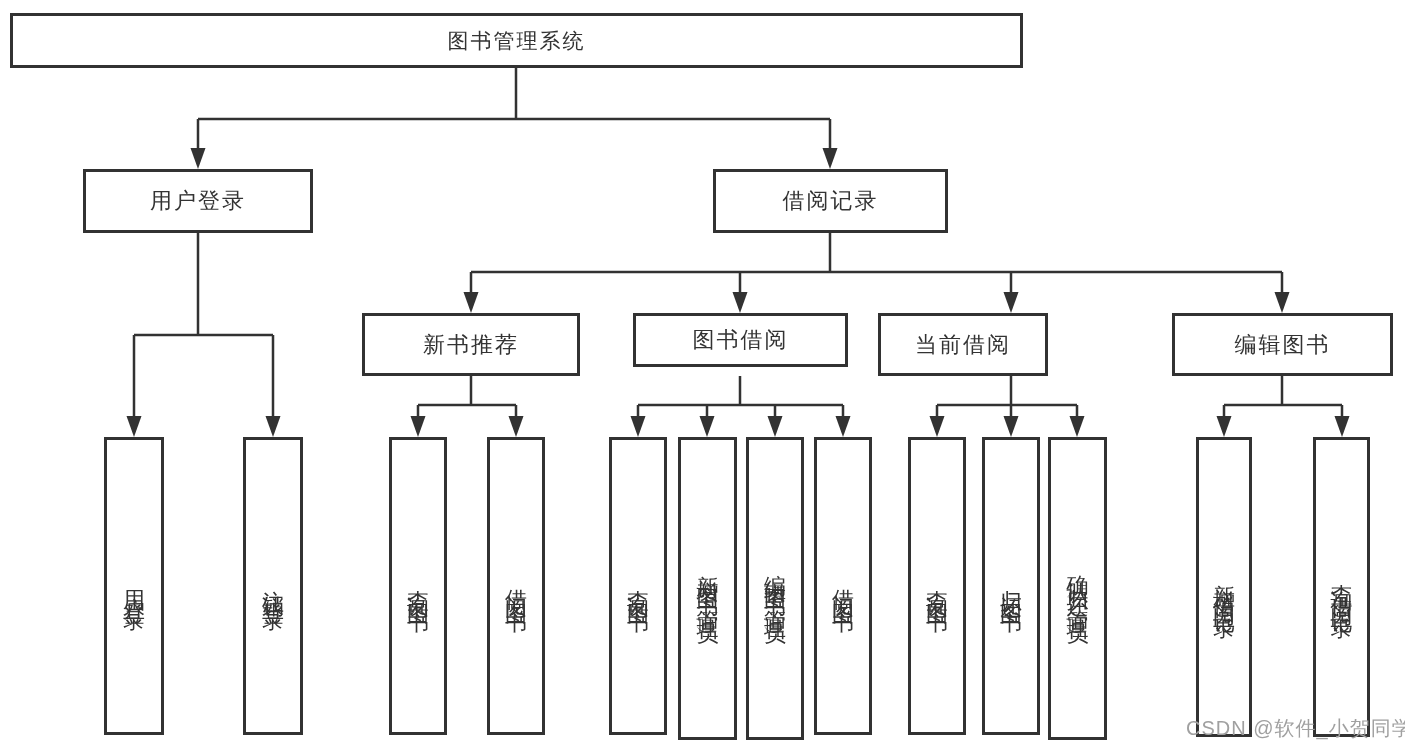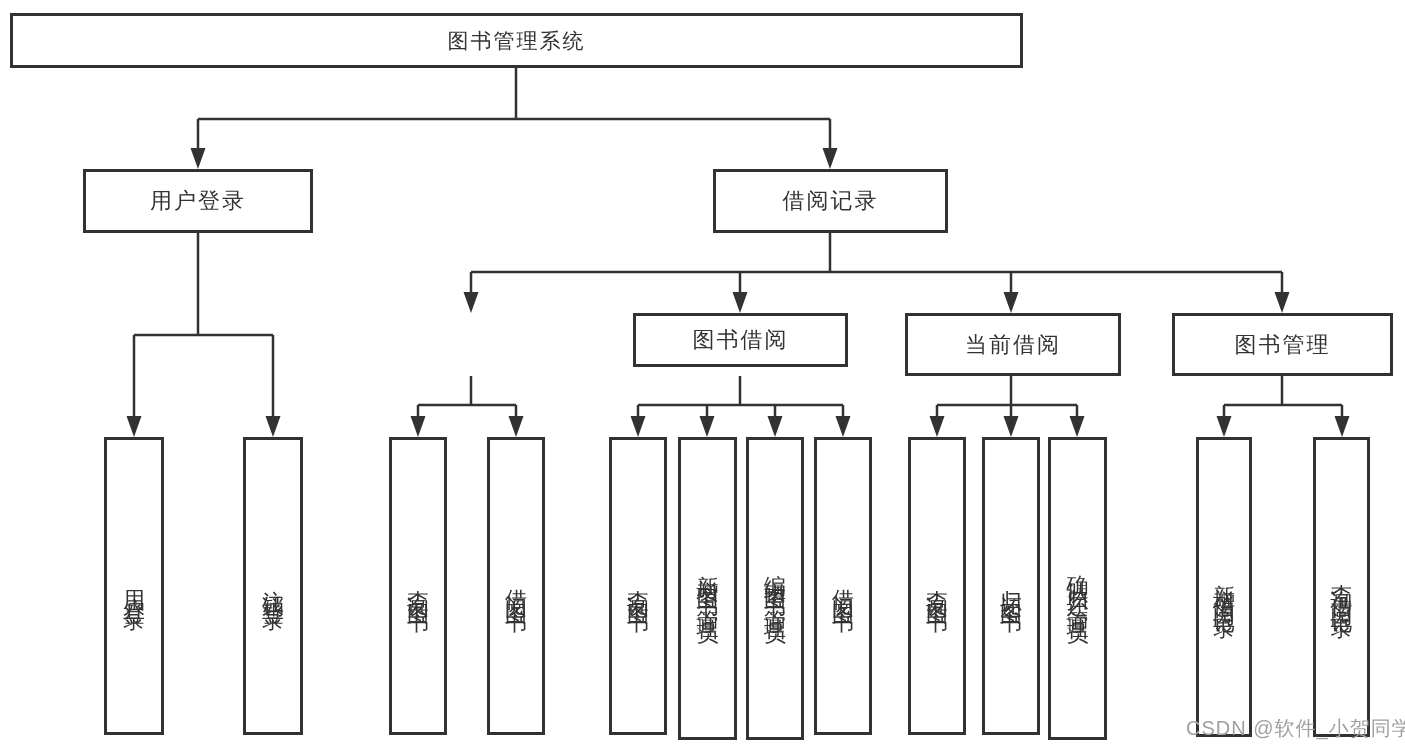--- a/index.html
+++ b/index.html
@@ -74,23 +74,24 @@
       <polygon points="1216.5,416 1231.5,416 1224,437"></polygon>
       <polygon points="1334.5,416 1349.5,416 1342,437"></polygon>
     </g>
   </svg>
 
   <div class="box hlabel root-label" style="left:10px;top:13px;width:1013px;height:55px">图书管理系统</div>
 
   <div class="box hlabel" style="left:83px;top:169px;width:230px;height:64px">用户登录</div>
   <div class="box hlabel" style="left:713px;top:169px;width:235px;height:64px">借阅记录</div>
 
+  <div class="box hlabel" style="left:362px;top:313px;width:218px;height:63px">新书推荐</div>
   <div class="box hlabel" style="left:633px;top:313px;width:215px;height:54px">图书借阅</div>
-  <div class="box hlabel" style="left:905px;top:313px;width:216px;height:63px">当前借阅</div>
-  <div class="box hlabel" style="left:1172px;top:313px;width:221px;height:63px">图书管理</div>
+  <div class="box hlabel" style="left:878px;top:313px;width:170px;height:63px">当前借阅</div>
+  <div class="box hlabel" style="left:1172px;top:313px;width:221px;height:63px">编辑图书</div>
 
   <div class="box" style="left:104px;top:437px;width:60px;height:298px">
     <span class="vtext">用户登录</span>
   </div>
   <div class="box" style="left:243px;top:437px;width:60px;height:298px">
     <span class="vtext">注销登录</span>
   </div>
   <div class="box" style="left:389px;top:437px;width:58px;height:298px">
     <span class="vtext">查询图书</span>
   </div>

